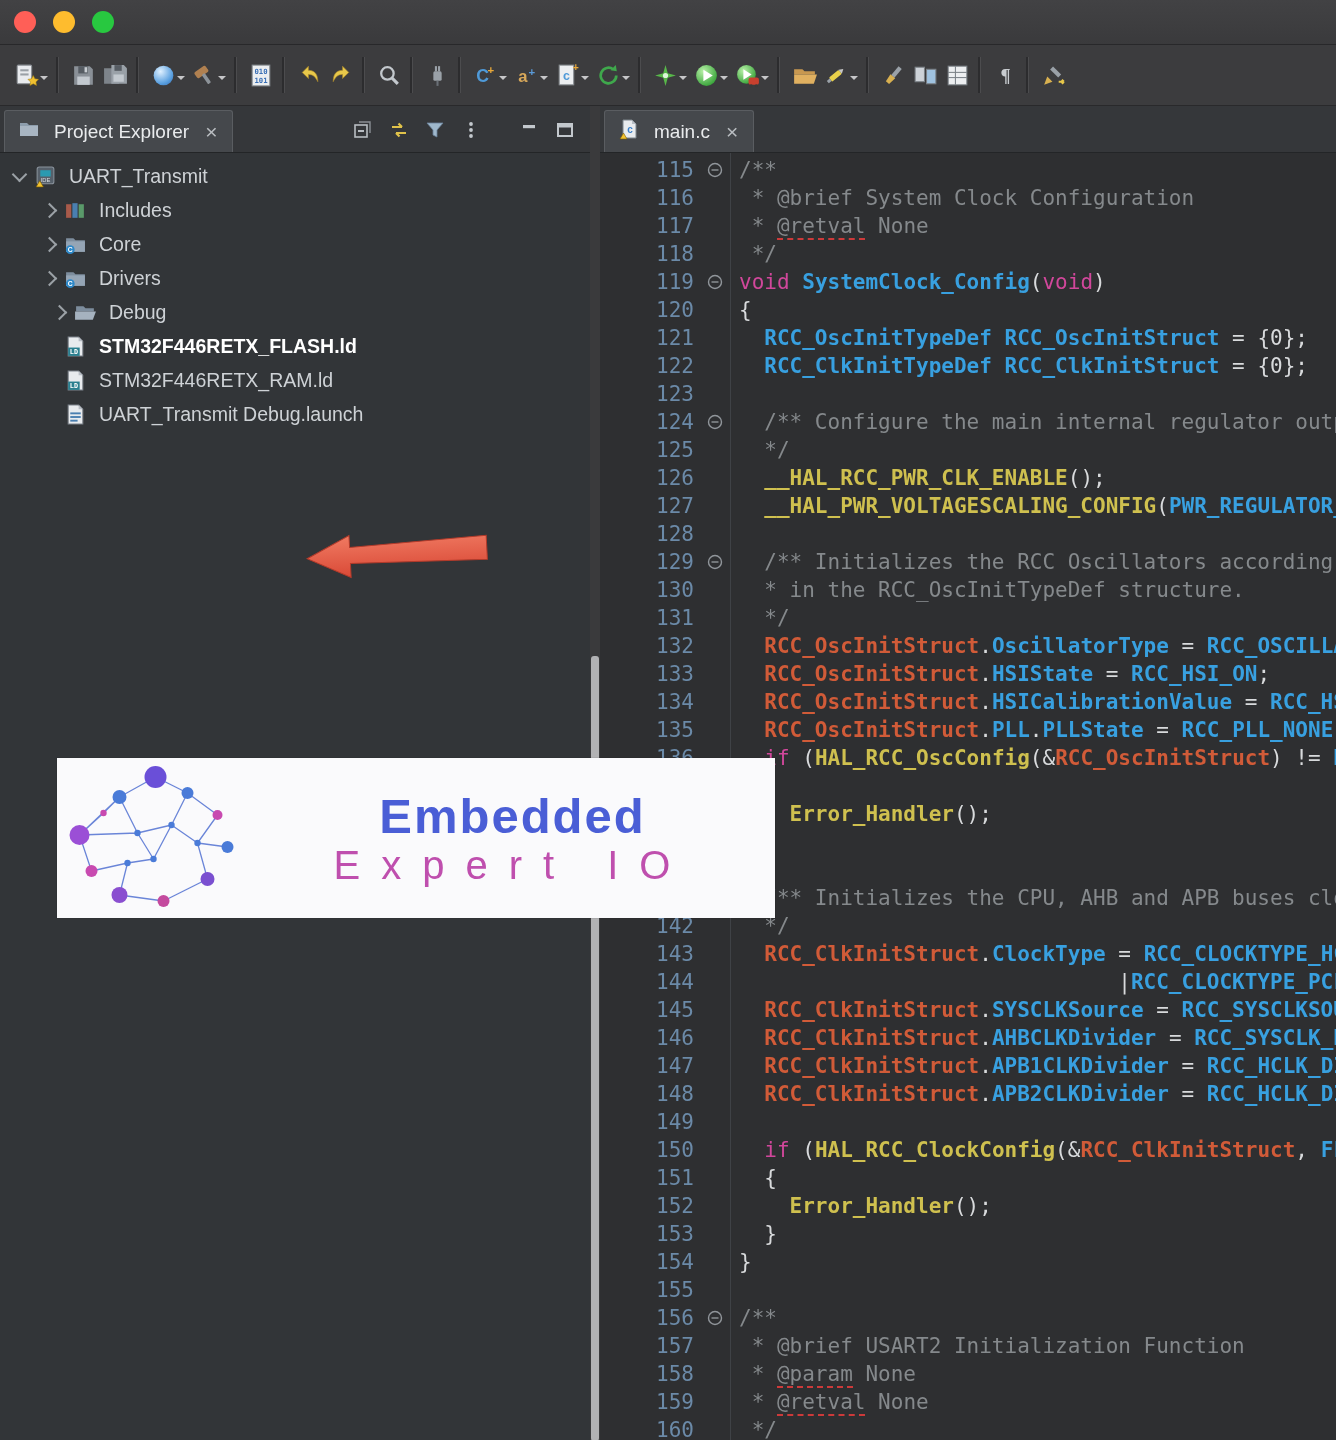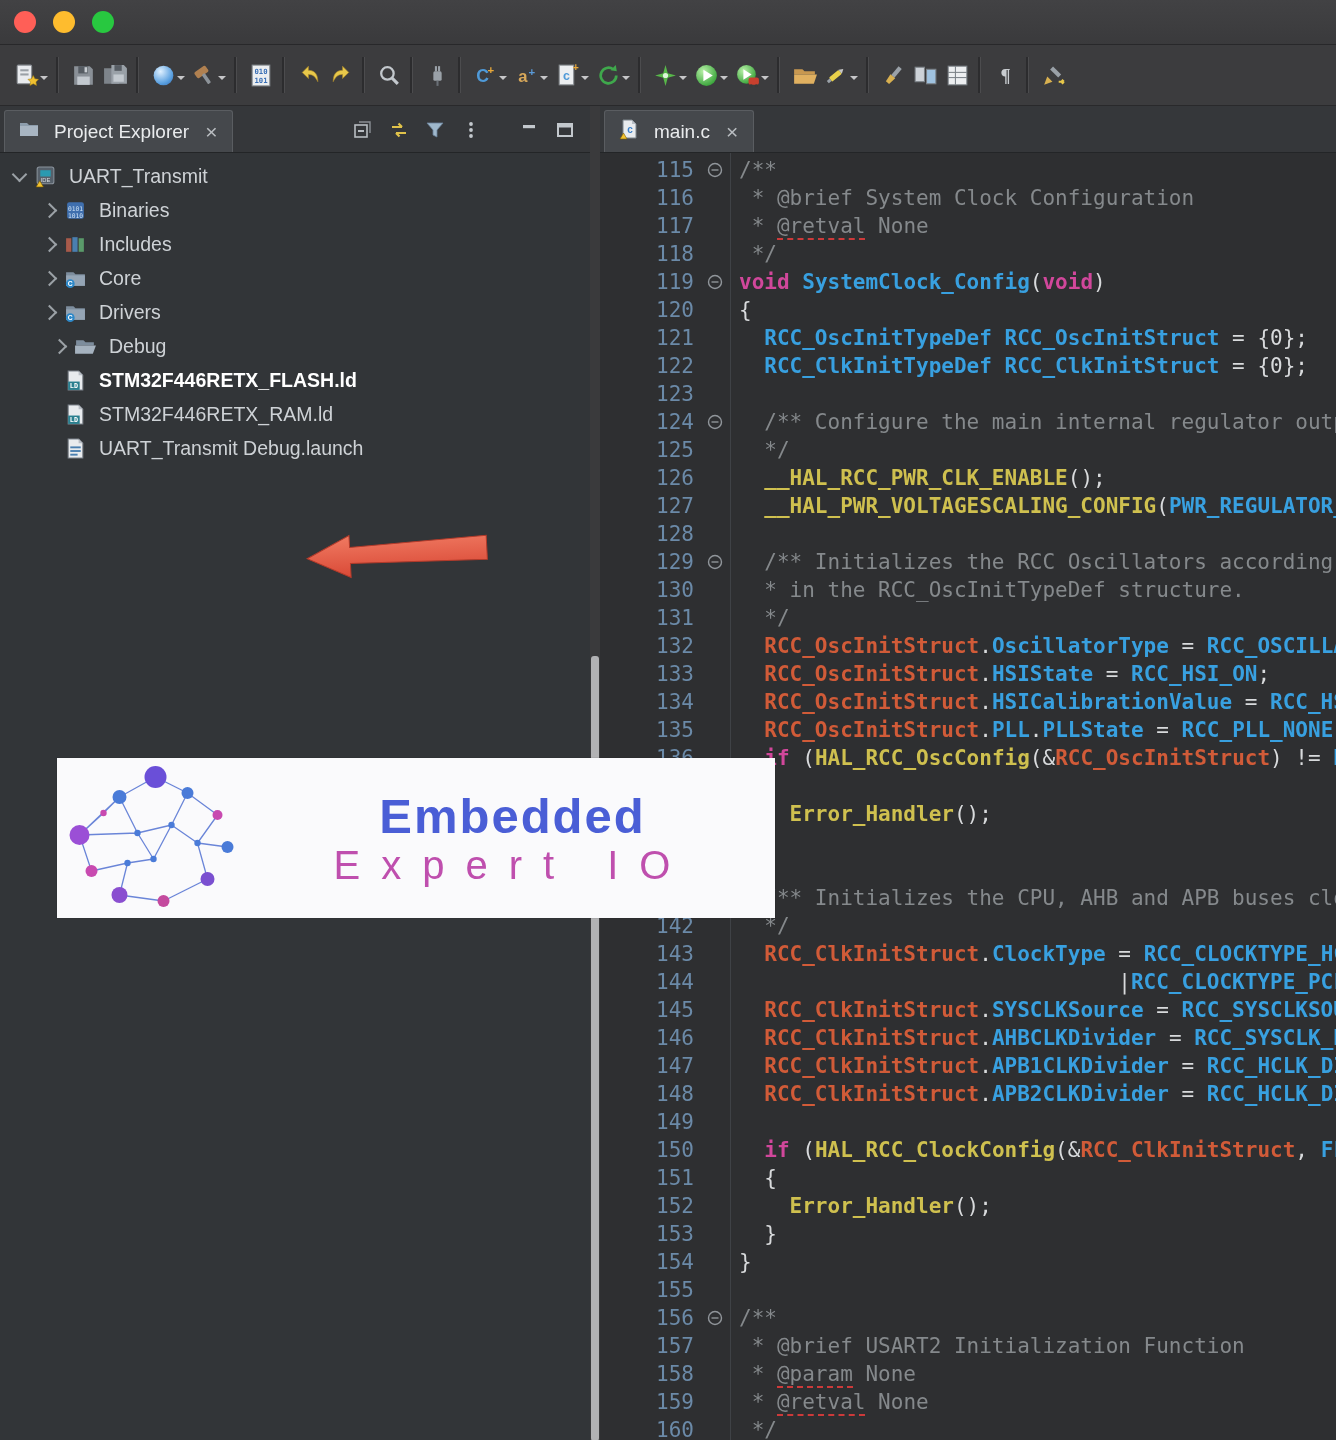--- a/index.html
+++ b/index.html
@@ -48,21 +48,21 @@
     font-family:"DejaVu Sans Mono","Liberation Mono",monospace;font-size:21px;line-height:28px;align-items:center;}
   .gutter{width:94px;text-align:right;color:#6b8aa8;padding:6px 6px 0 0;flex-shrink:0;}
   .lnum{height:28px;}
   .foldcol{width:30px;padding-top:6px;flex-shrink:0;border-right:1px solid #3f4246;}
   .fline{height:28px;display:flex;align-items:center;justify-content:center;}
   .fline svg{width:16px;height:16px;}
   .codecol{flex:1;padding:6px 0 0 8px;white-space:pre;overflow:hidden;color:#d8dadc;}
   .cline{height:28px;}
   .tk.com{color:#85898c;}
   .tk.msp{color:#85898c;border-bottom:2px dashed #cc3a3a;}
-  .tk.kw{color:#d1479b;font-weight:bold;}
+  .tk.kw{color:#d1479b;font-weight:normal;}
   .tk.ty{color:#38a0e0;font-weight:bold;}
   .tk.mem{color:#38a0e0;font-weight:bold;}
   .tk.fn{color:#cfc04f;font-weight:bold;}
   .tk.var{color:#d15b38;font-weight:bold;}
   .tk.df{color:#d8dadc;}
 
   .watermark{position:absolute;left:57px;top:652px;width:718px;height:160px;background:#fafafc;z-index:50;
     display:flex;align-items:center;box-shadow:0 0 0 1px rgba(0,0,0,0.05);}
   .wm-graphic{width:185px;height:150px;margin-left:8px;flex-shrink:0;}
   .wm-text{flex:1;display:flex;flex-direction:column;align-items:center;justify-content:center;}
@@ -348,33 +348,20 @@
           </div>
           <div class="ticonslot">
             <svg viewBox="0 0 22 22">
               <rect x="3" y="2" width="16" height="16" rx="2" fill="#56606a" stroke="#8a939c"></rect>
               <rect x="6" y="5" width="10" height="6" fill="#2a9ab0"></rect>
               <text x="11" y="16.5" font-size="5.5" fill="#d8dde2" text-anchor="middle" font-family="sans-serif">IDE</text>
               <path d="M2 21l3.5-6 3.5 6z" fill="#f2c230" stroke="#7a5c00" stroke-width=".6"></path>
             </svg>
           </div>
           <span class="tlabel">UART_Transmit</span>
-        </div>
-        <div class="trow" style="padding-left: 38px;">
-          <div class="chevslot">
-            <div class="chev"></div>
-          </div>
-          <div class="ticonslot">
-            <svg viewBox="0 0 22 22">
-              <rect x="3" y="3" width="16" height="16" rx="2" fill="#3f6fae"></rect>
-              <text x="11" y="11.5" font-size="6" fill="#cfe2f5" text-anchor="middle" font-family="monospace">0101</text>
-              <text x="11" y="18" font-size="6" fill="#cfe2f5" text-anchor="middle" font-family="monospace">1010</text>
-            </svg>
-          </div>
-          <span class="tlabel">Binaries</span>
         </div>
         <div class="trow" style="padding-left: 38px;">
           <div class="chevslot">
             <div class="chev"></div>
           </div>
           <div class="ticonslot">
             <svg viewBox="0 0 22 22">
               <rect x="2" y="5" width="5" height="13" fill="#a85a4a"></rect>
               <rect x="8" y="4" width="5" height="14" fill="#4a7fb0"></rect>
               <rect x="14" y="5" width="5" height="13" fill="#5a9a6a"></rect>

